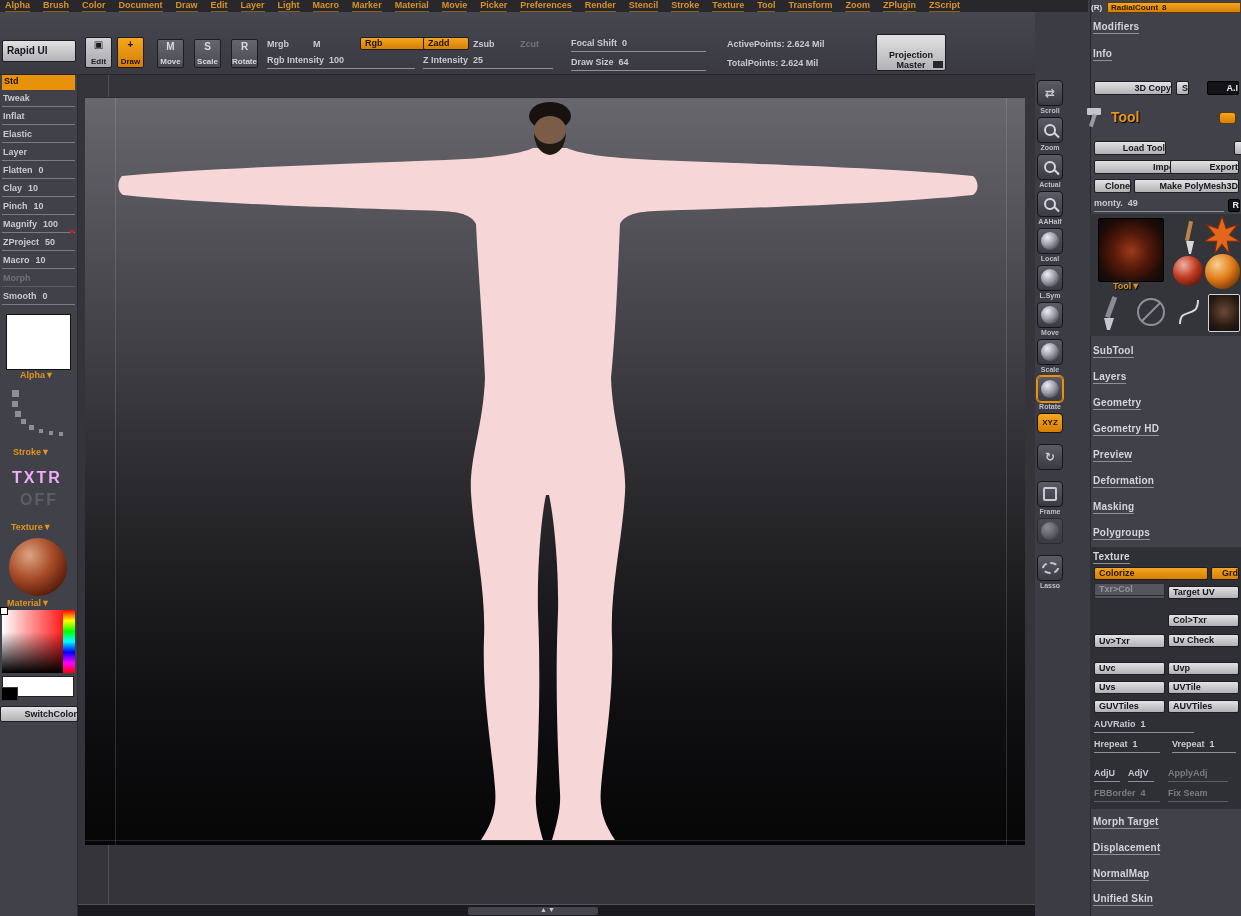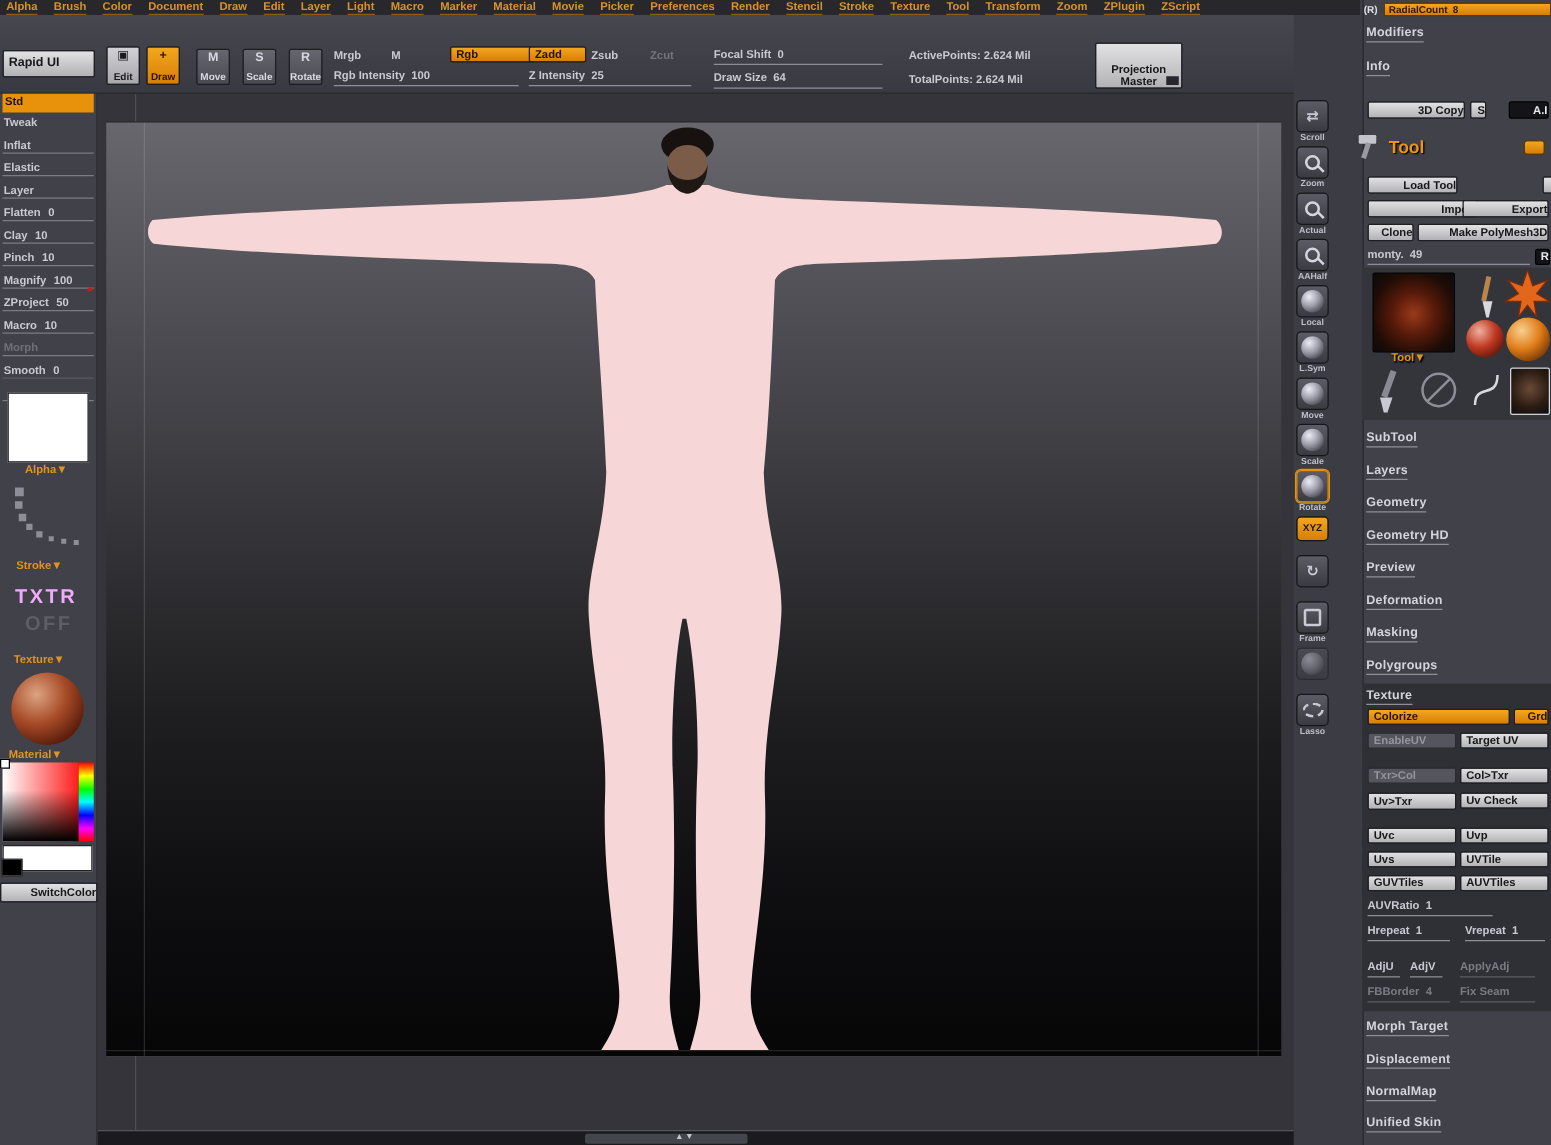--- a/index.html
+++ b/index.html
@@ -24,21 +24,21 @@
   .olabel{position:absolute;color:#e0941e;font-size:9px;white-space:nowrap}
   .link{position:absolute;font-size:10px;color:#d4d4dc;border-bottom:1px solid #8f8f99;padding-bottom:1px;line-height:1.1;white-space:nowrap;letter-spacing:.2px}
   .toolbtn{position:absolute;display:flex;flex-direction:column;align-items:center;justify-content:space-between;padding:2px 0 1px;border:1px solid #1d1d22;border-radius:2px;font-size:8px;line-height:1}
   .toolbtn .tb-icon{font-size:10px;line-height:1}
   .toolbtn.gray{background:linear-gradient(#d2d2d6,#a8a8ac);color:#1a1a1e}
   .toolbtn.orangebtn{background:linear-gradient(#f4a71f,#d67e05);color:#241500}
   .toolbtn.darkgray{background:linear-gradient(#66666e,#4a4a52);color:#d8d8e0}
   
   .leftpal{position:absolute;left:0;top:75px;width:78px;height:841px;background:#41414a;border-right:1px solid #2b2b31}
   .brush-row{height:18px;padding:0 2px;position:relative}
-  .brush-inner{display:flex;gap:6px;border-bottom:1px solid #7b7b85;padding:1px 1px 18px;font-size:9px;color:#c9c9d3;line-height:1.1}
+  .brush-inner{display:flex;gap:6px;border-bottom:1px solid #7b7b85;padding:1px 1px 2px;font-size:9px;color:#c9c9d3;line-height:1.1}
   .brush-row.active .brush-inner{background:#e8920c;color:#1d1000;border-bottom:none;padding:2px 2px 3px}
   .brush-row.dimmed .brush-inner{color:#70707a;border-color:#5a5a62}
   .redmark{position:absolute;right:3px;top:11px;width:4px;height:3px;background:#c02020}
   
   .canvas{position:absolute;left:78px;top:75px;width:957px;height:830px;background:#34343a}
   .doc{position:absolute;left:85px;top:97px;width:940px;height:748px;overflow:hidden;border-top:1px solid rgba(255,255,255,.16);background:linear-gradient(180deg,#67676d 0%,#5e5e64 7%,#4a4a50 24%,#343438 44%,#1f1f22 63%,#0f0f11 82%,#060607 100%)}
   .guide{position:absolute;top:0;bottom:0;width:1px;background:rgba(215,215,225,.16)}
   .scrollbar{position:absolute;left:78px;top:904px;width:957px;height:12px;background:#1b1b1f;border-top:1px solid #54545c}
   .sthumb{position:absolute;left:390px;top:2px;width:130px;height:8px;background:#45454e;border-radius:2px}
   .sarrows{position:absolute;left:462px;top:1px;font-size:7px;color:#c5c5cf;letter-spacing:1px}
@@ -439,21 +439,21 @@
   <span class="link" style="left:1093px;top:475px">Deformation</span>
   <span class="link" style="left:1093px;top:501px">Masking</span>
   <span class="link" style="left:1093px;top:527px">Polygroups</span>
 
   <div class="texpanel"></div>
   <span class="link" style="left:1093px;top:551px">Texture</span>
   <div class="btn orange left" style="left:1094px;top:567px;width:114px;height:13px">Colorize</div>
   <div class="btn orange" style="left:1211px;top:567px;width:28px;height:13px">Grd</div>
   <div class="btn dim left" style="left:1094px;top:586px;width:71px;height:13px">EnableUV</div>
   <div class="btn left" style="left:1168px;top:586px;width:71px;height:13px">Target UV</div>
-  <div class="btn dim left" style="left:1094px;top:614px;width:71px;height:13px">Txr&gt;Col</div>
+  <div class="btn dim left" style="left:1094px;top:583px;width:71px;height:13px">Txr&gt;Col</div>
   <div class="btn left" style="left:1168px;top:614px;width:71px;height:13px">Col&gt;Txr</div>
   <div class="btn left" style="left:1094px;top:634px;width:71px;height:14px">Uv&gt;Txr</div>
   <div class="btn left" style="left:1168px;top:634px;width:71px;height:13px">Uv Check</div>
   <div class="btn left" style="left:1094px;top:662px;width:71px;height:13px">Uvc</div>
   <div class="btn left" style="left:1168px;top:662px;width:71px;height:13px">Uvp</div>
   <div class="btn left" style="left:1094px;top:681px;width:71px;height:13px">Uvs</div>
   <div class="btn left" style="left:1168px;top:681px;width:71px;height:13px">UVTile</div>
   <div class="btn left" style="left:1094px;top:700px;width:71px;height:13px">GUVTiles</div>
   <div class="btn left" style="left:1168px;top:700px;width:71px;height:13px">AUVTiles</div>
   <div class="slider" style="left:1094px;top:720px;width:100px">

